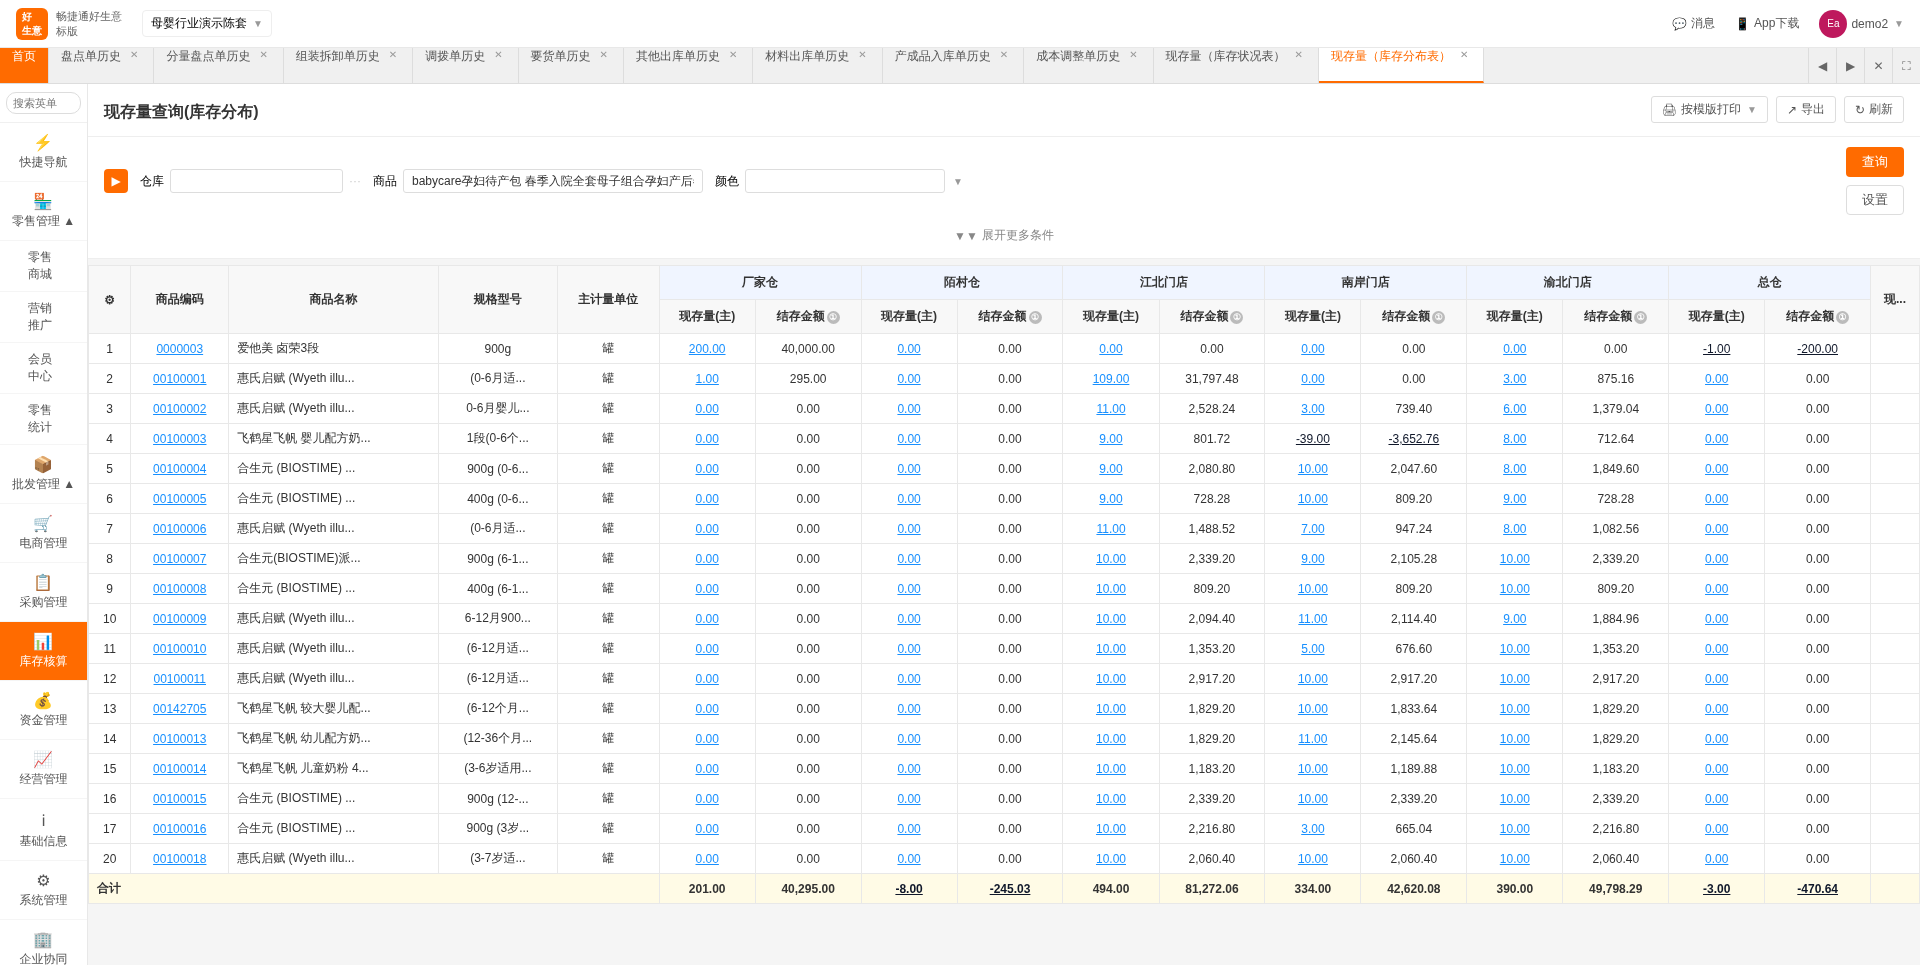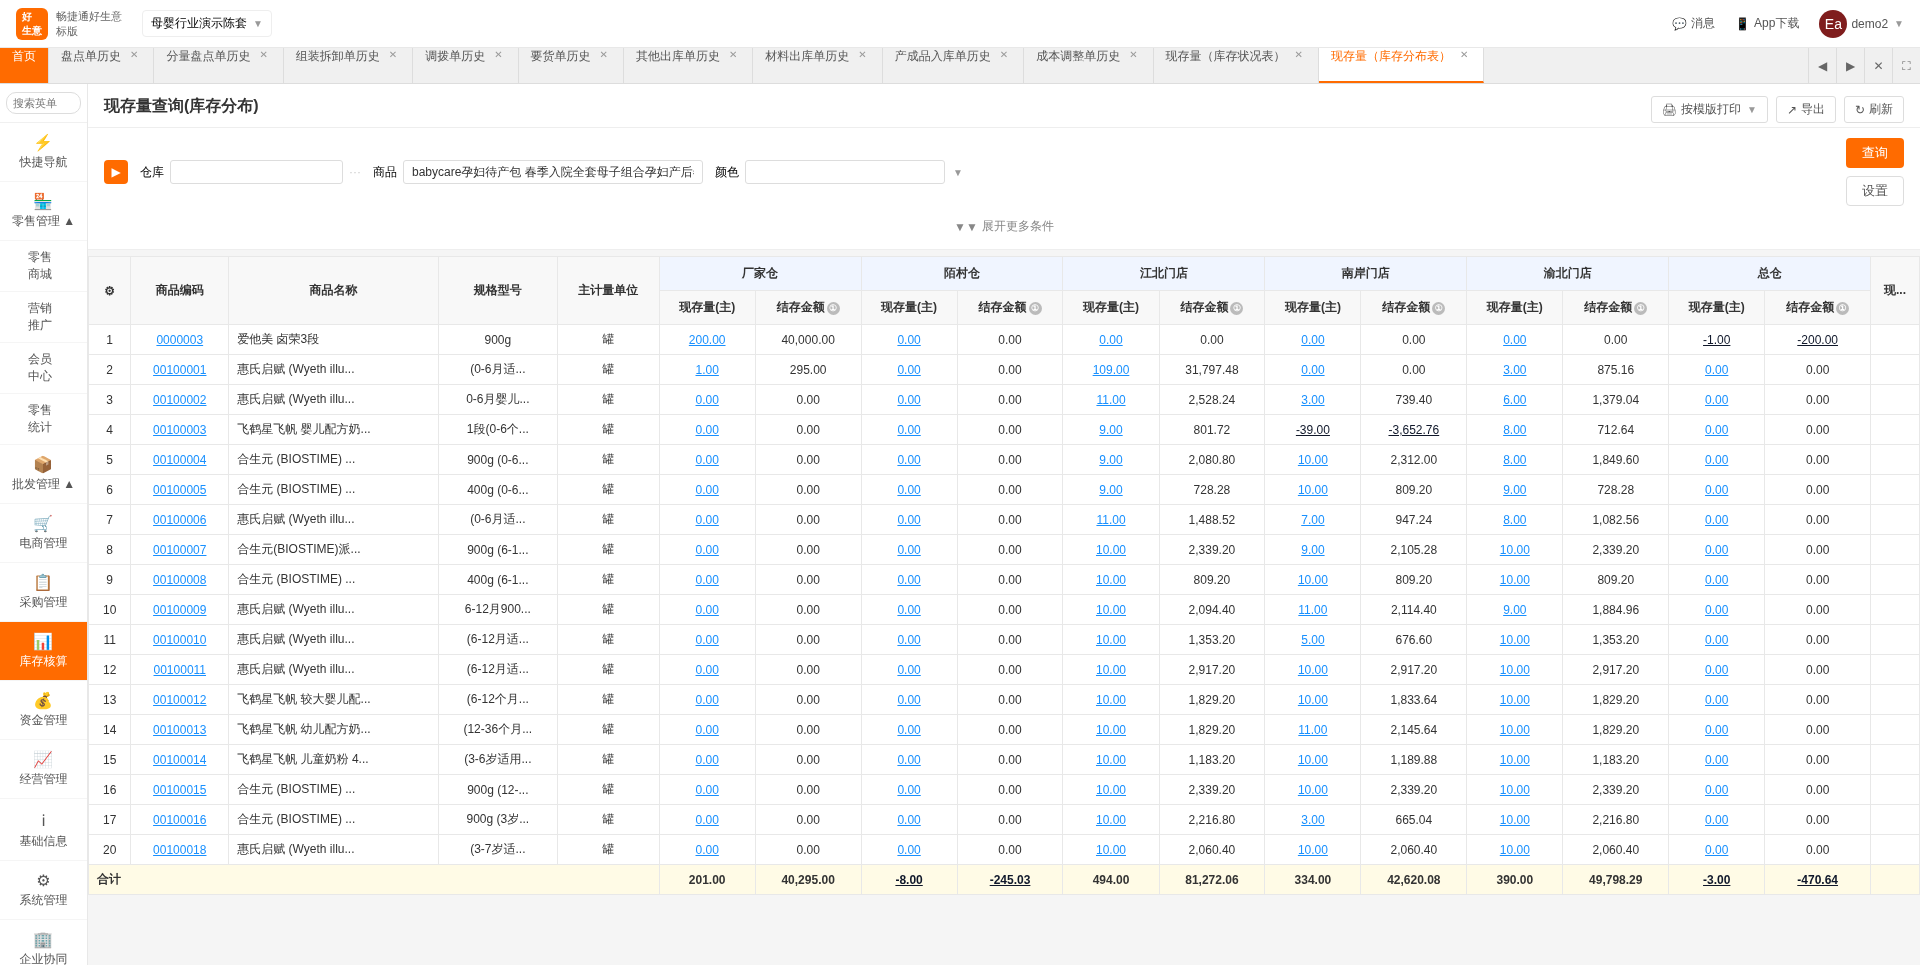--- a/index.html
+++ b/index.html
@@ -47,26 +47,26 @@
       display: flex;
       align-items: center;
       gap: 4px;
       color: #555;
       cursor: pointer;
     }
     .avatar {
       width: 28px;
       height: 28px;
       border-radius: 50%;
-      background: #7f1d1d;
+      background: #be185d;
       display: flex;
       align-items: center;
       justify-content: center;
       color: #fff;
-      font-size: 14px;
+      font-size: 10px;
     }
 
     
     .tab-bar {
       position: fixed;
       top: 48px;
       left: 0;
       right: 0;
       height: 36px;
       background: #f0f0f0;
@@ -167,23 +167,23 @@
       right: 0;
       bottom: 0;
       overflow: auto;
       background: #f5f5f5;
       padding: 0;
     }
     
     
     .page-header {
       background: #fff;
-      padding: 12px 16px 4px;
-      display: flex;
-      align-items: flex-start;
+      padding: 12px 16px 13px;
+      display: flex;
+      align-items: flex-end;
       justify-content: space-between;
       border-bottom: 1px solid #eee;
     }
     .page-title {
       font-size: 16px;
       font-weight: 600;
       color: #333;
     }
     .page-actions {
       display: flex;
@@ -657,21 +657,21 @@
       <td class="text-left">合生元 (BIOSTIME) ...</td>
       <td>900g (0-6...</td>
       <td>罐</td>
       <td class="underline">0.00</td>
       <td class="">0.00</td>
       <td class="underline">0.00</td>
       <td class="">0.00</td>
       <td class="underline">9.00</td>
       <td class="">2,080.80</td>
       <td class="underline">10.00</td>
-      <td class="">2,312.00</td>
+      <td class="">2,047.60</td>
       <td class="underline">8.00</td>
       <td class="">1,849.60</td>
       <td class="underline">0.00</td>
       <td class="">0.00</td>
       <td></td>
     </tr>
           <tr>
       <td>6</td>
       <td class="underline">00100005</td>
       <td class="text-left">合生元 (BIOSTIME) ...</td>
@@ -806,21 +806,21 @@
       <td class="underline">10.00</td>
       <td class="">2,917.20</td>
       <td class="underline">10.00</td>
       <td class="">2,917.20</td>
       <td class="underline">0.00</td>
       <td class="">0.00</td>
       <td></td>
     </tr>
           <tr>
       <td>13</td>
-      <td class="underline">00100012</td>
+      <td class="underline">00142705</td>
       <td class="text-left">飞鹤星飞帆 较大婴儿配...</td>
       <td>(6-12个月...</td>
       <td>罐</td>
       <td class="underline">0.00</td>
       <td class="">0.00</td>
       <td class="underline">0.00</td>
       <td class="">0.00</td>
       <td class="underline">10.00</td>
       <td class="">1,829.20</td>
       <td class="underline">10.00</td>

